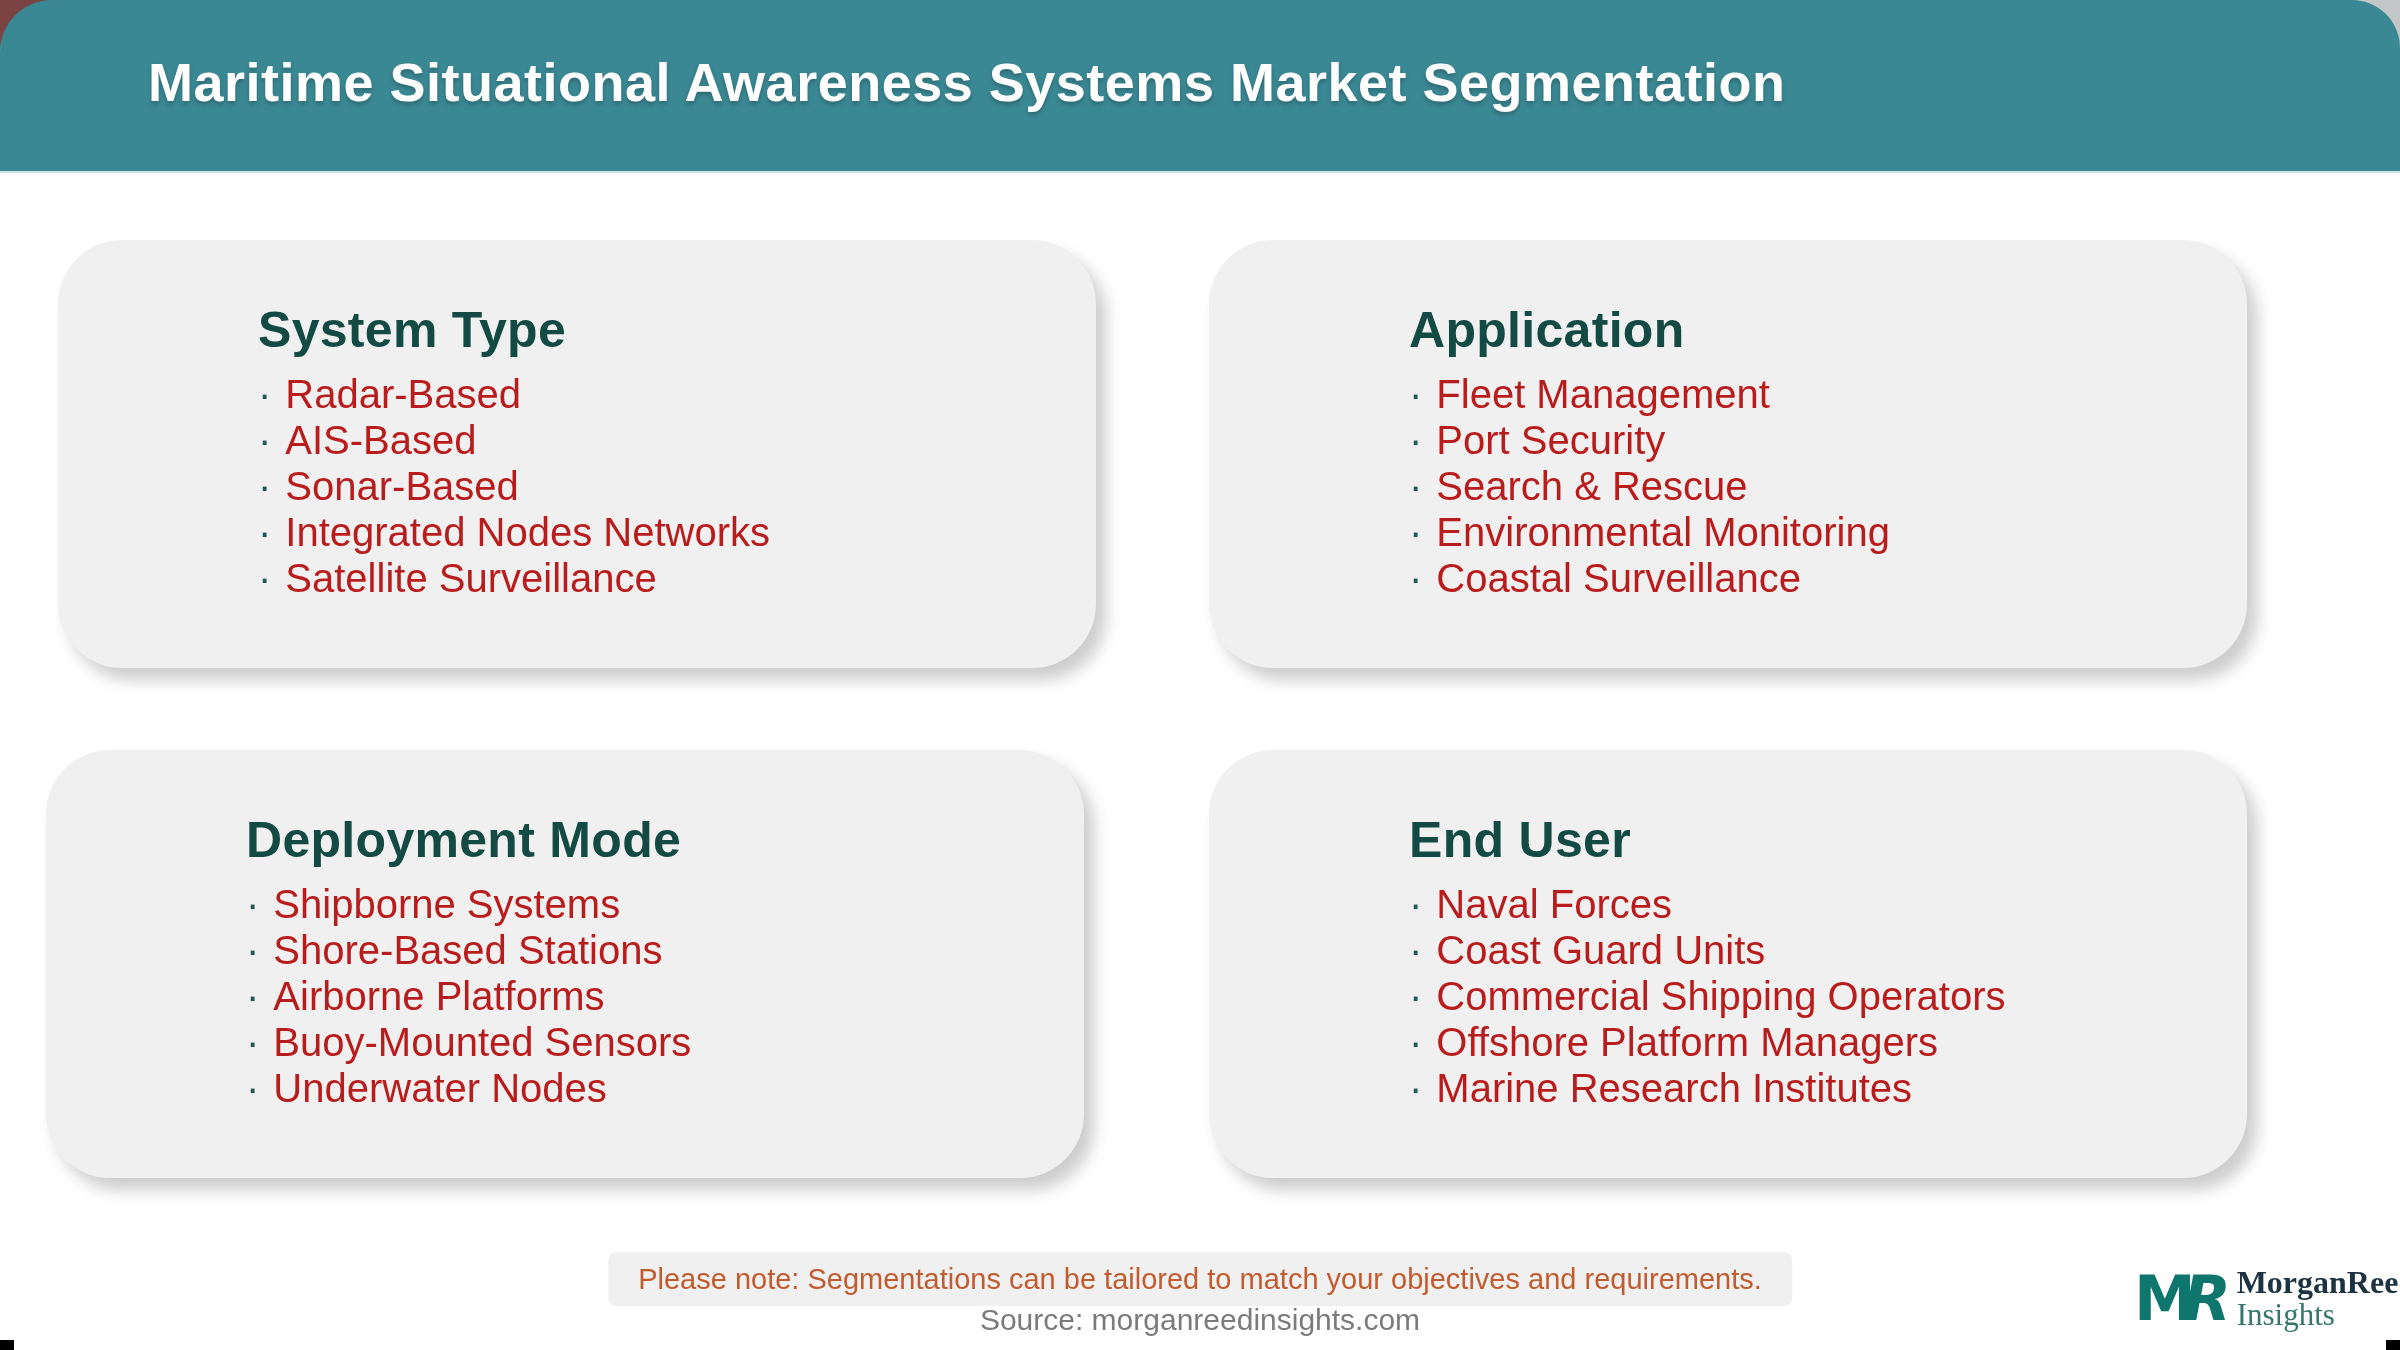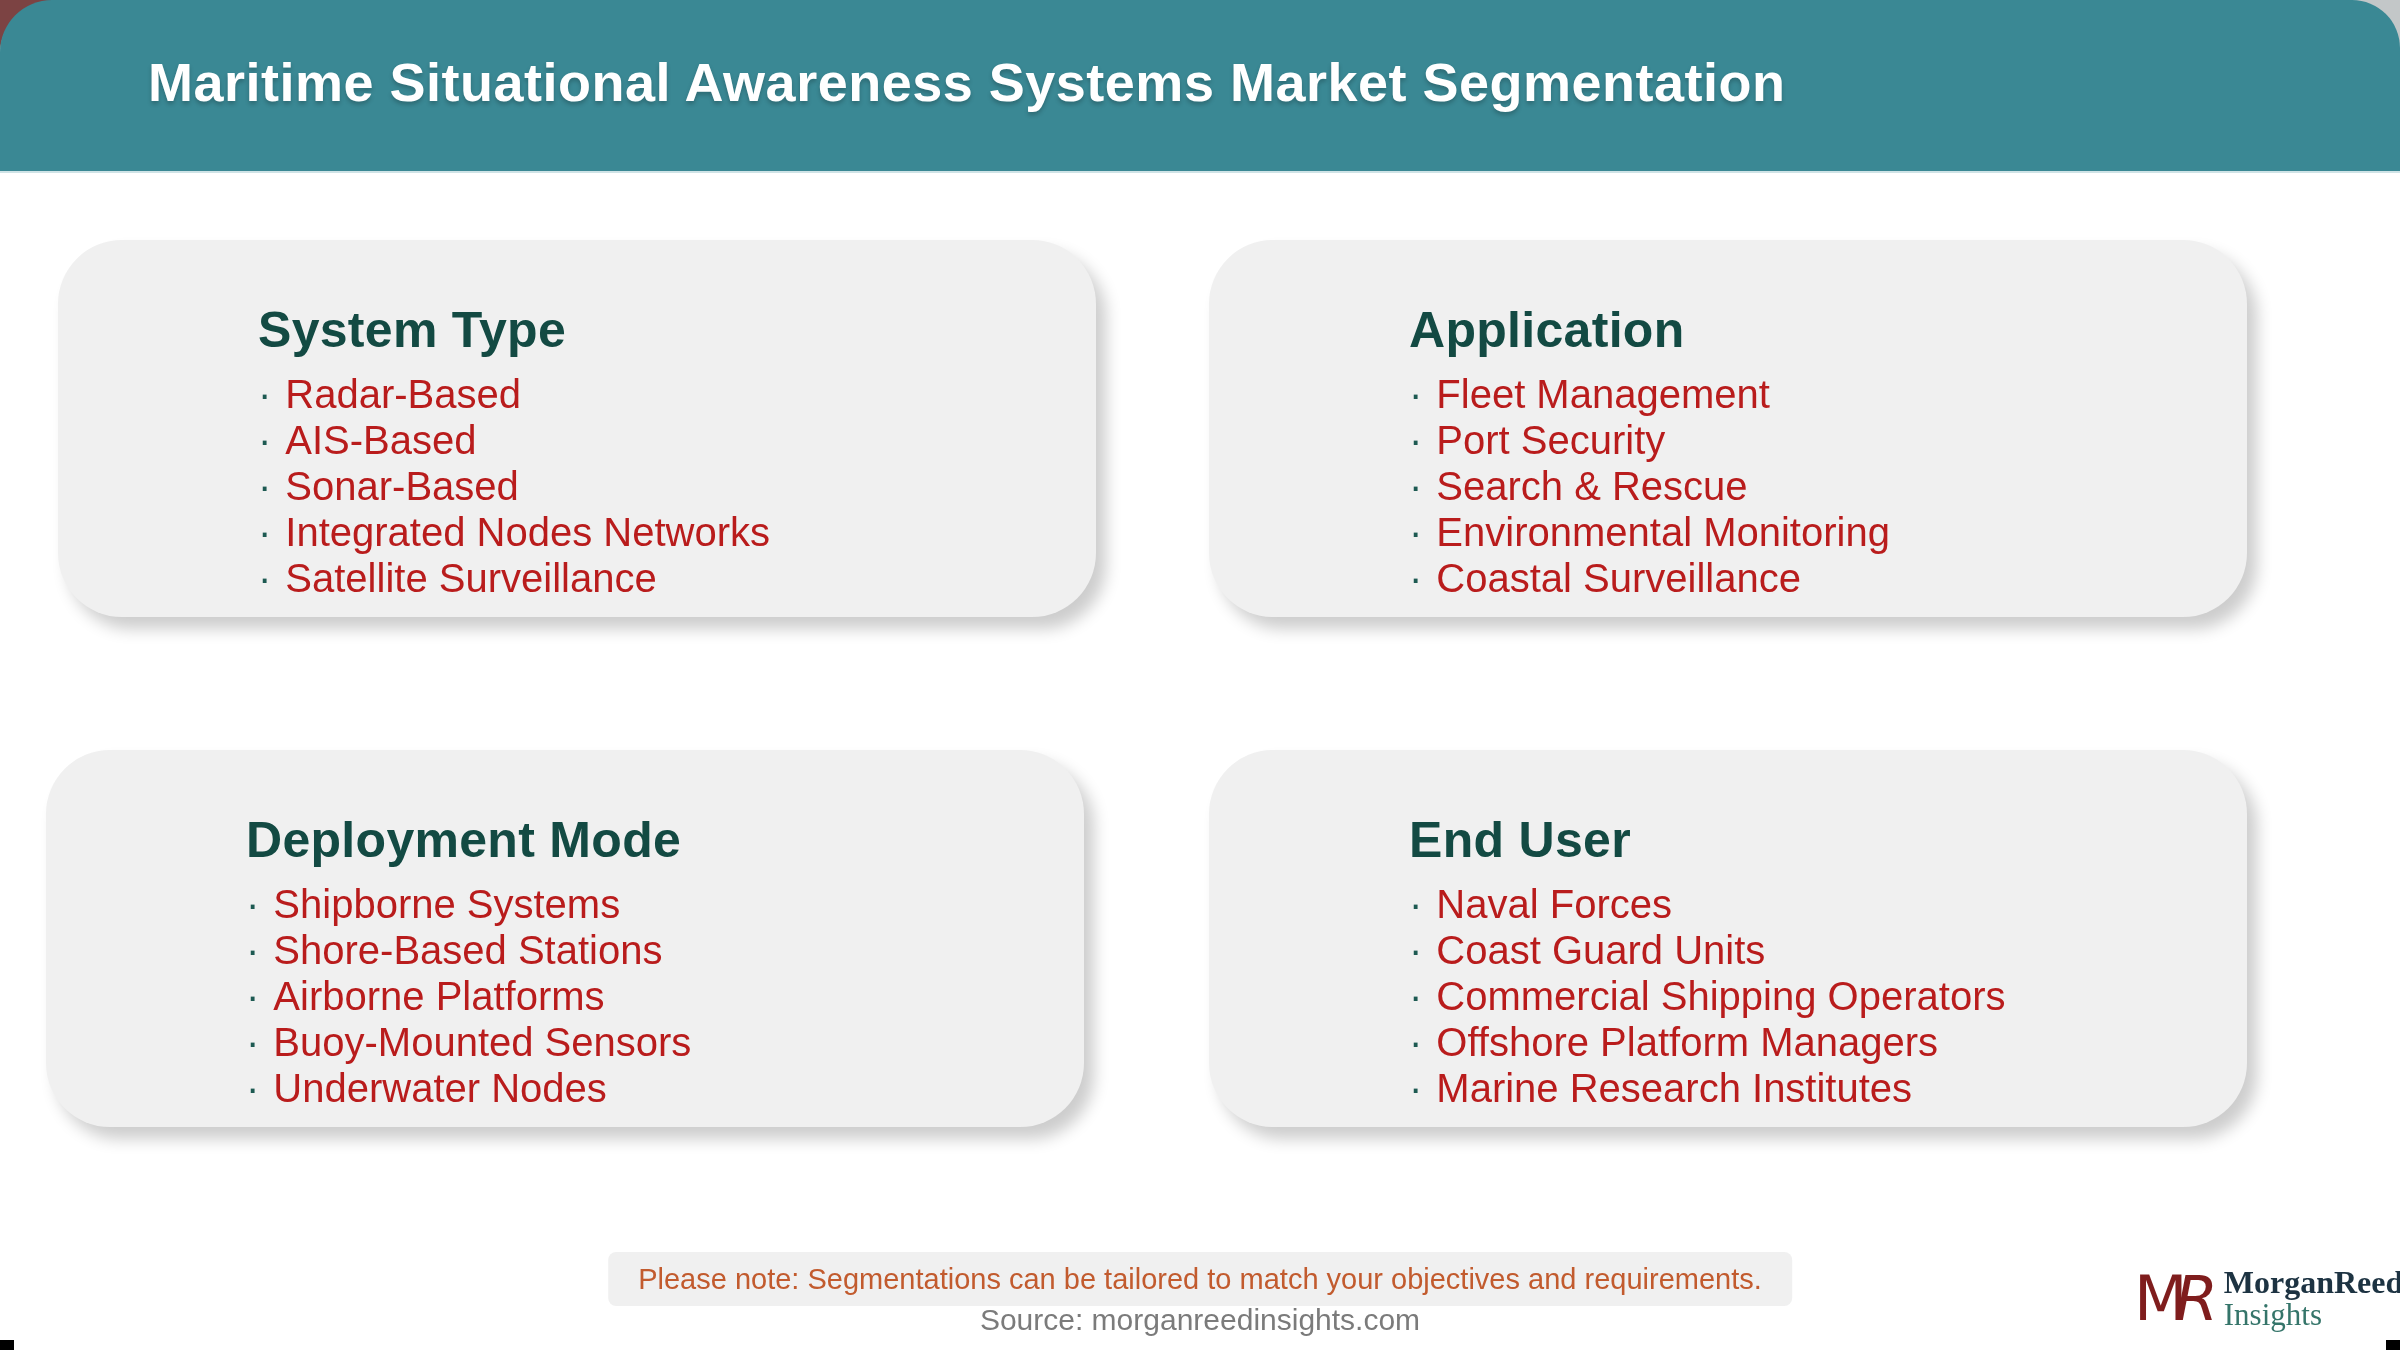--- a/index.html
+++ b/index.html
@@ -44,21 +44,21 @@
     line-height: 60px;
     font-weight: 700;
     color: #ffffff;
     letter-spacing: 0.5px;
     text-shadow: 0 3px 4px rgba(0,0,0,0.22);
     white-space: nowrap;
   }
 
   .card {
     position: absolute;
-    width: 1038px; height: 377px;
+    width: 1038px; height: 428px;
     background: #f0f0f0;
     border-radius: 64px;
     box-shadow: 10px 12px 16px rgba(0,0,0,0.20);
     box-sizing: border-box;
     padding: 62px 50px 0 200px;
   }
   .card-tl { left: 58px;   top: 240px; }
   .card-tr { left: 1209px; top: 240px; }
   .card-bl { left: 46px;   top: 750px; }
   .card-br { left: 1209px; top: 750px; }
@@ -115,24 +115,24 @@
   }
 
   .logo {
     position: absolute;
     left: 2134px; top: 1266px;
     display: flex;
     align-items: center;
   }
   .logo-mark {
     font-family: "DejaVu Sans", sans-serif;
-    font-weight: 400;
+    font-weight: 700;
     font-size: 62px;
     line-height: 62px;
-    color: #7f1d1d;
+    color: #0f766e;
     letter-spacing: -0.20em;
     padding-right: 18px;
   }
   .logo-mark .r { font-style: italic; }
   .logo-text { display: flex; flex-direction: column; }
   .logo-name {
     font-family: "Liberation Serif", serif;
     font-size: 32px;
     line-height: 32px;
     color: #1d3342;

